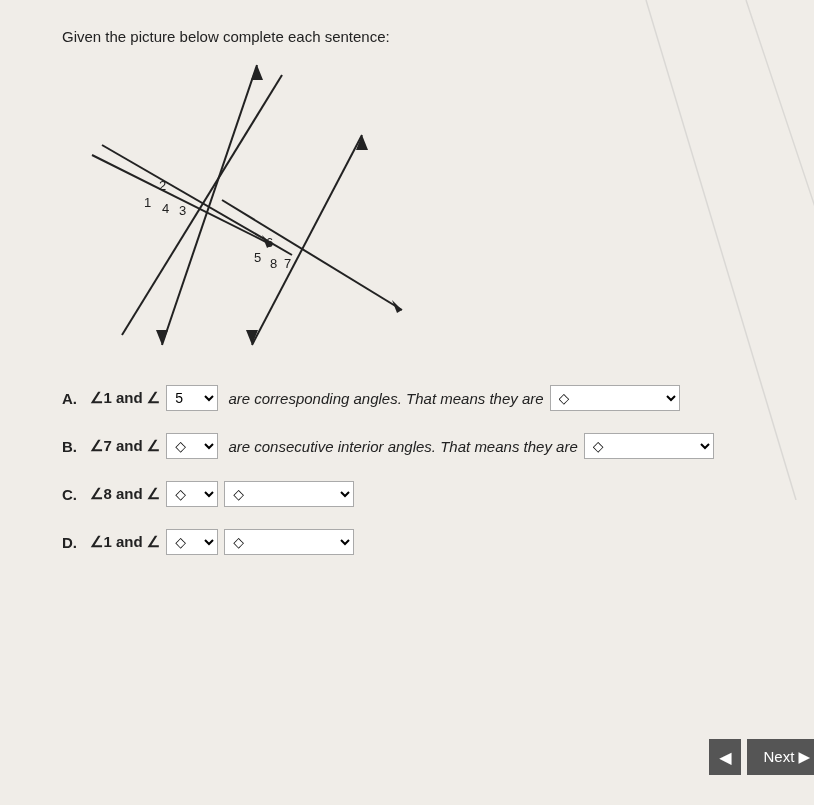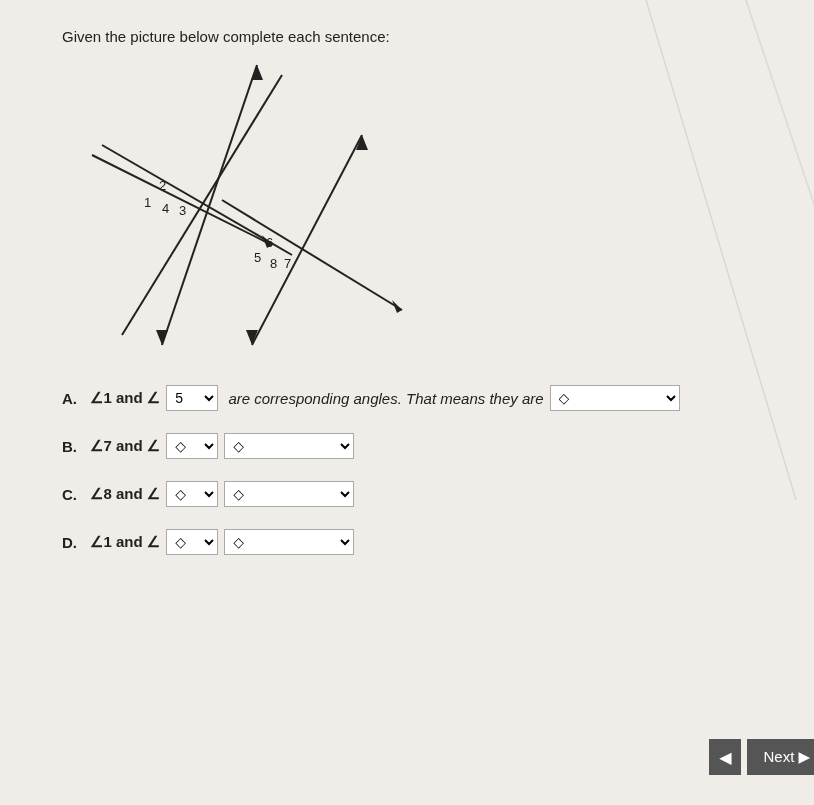--- a/index.html
+++ b/index.html
@@ -210,20 +210,21 @@
 
     <div class="question-row">
       <span class="question-label">B.</span>
       <span class="angle-sym">∠7 and ∠</span>
       <select class="dropdown-select">
         <option value="" selected="">  ◇</option>
         <option value="1">1</option><option value="2">2</option><option value="3">3</option>
         <option value="4">4</option><option value="5">5</option><option value="6">6</option>
         <option value="7">7</option><option value="8">8</option>
       </select>
+      <span class="question-text">&nbsp;are consecutive interior angles.  That means they are</span>
       <select class="answer-select">
         <option value="">  ◇</option>
         <option value="congruent">congruent</option>
         <option value="supplementary">supplementary</option>
         <option value="complementary">complementary</option>
       </select>
     </div>
 
     <div class="question-row">
       <span class="question-label">C.</span>

